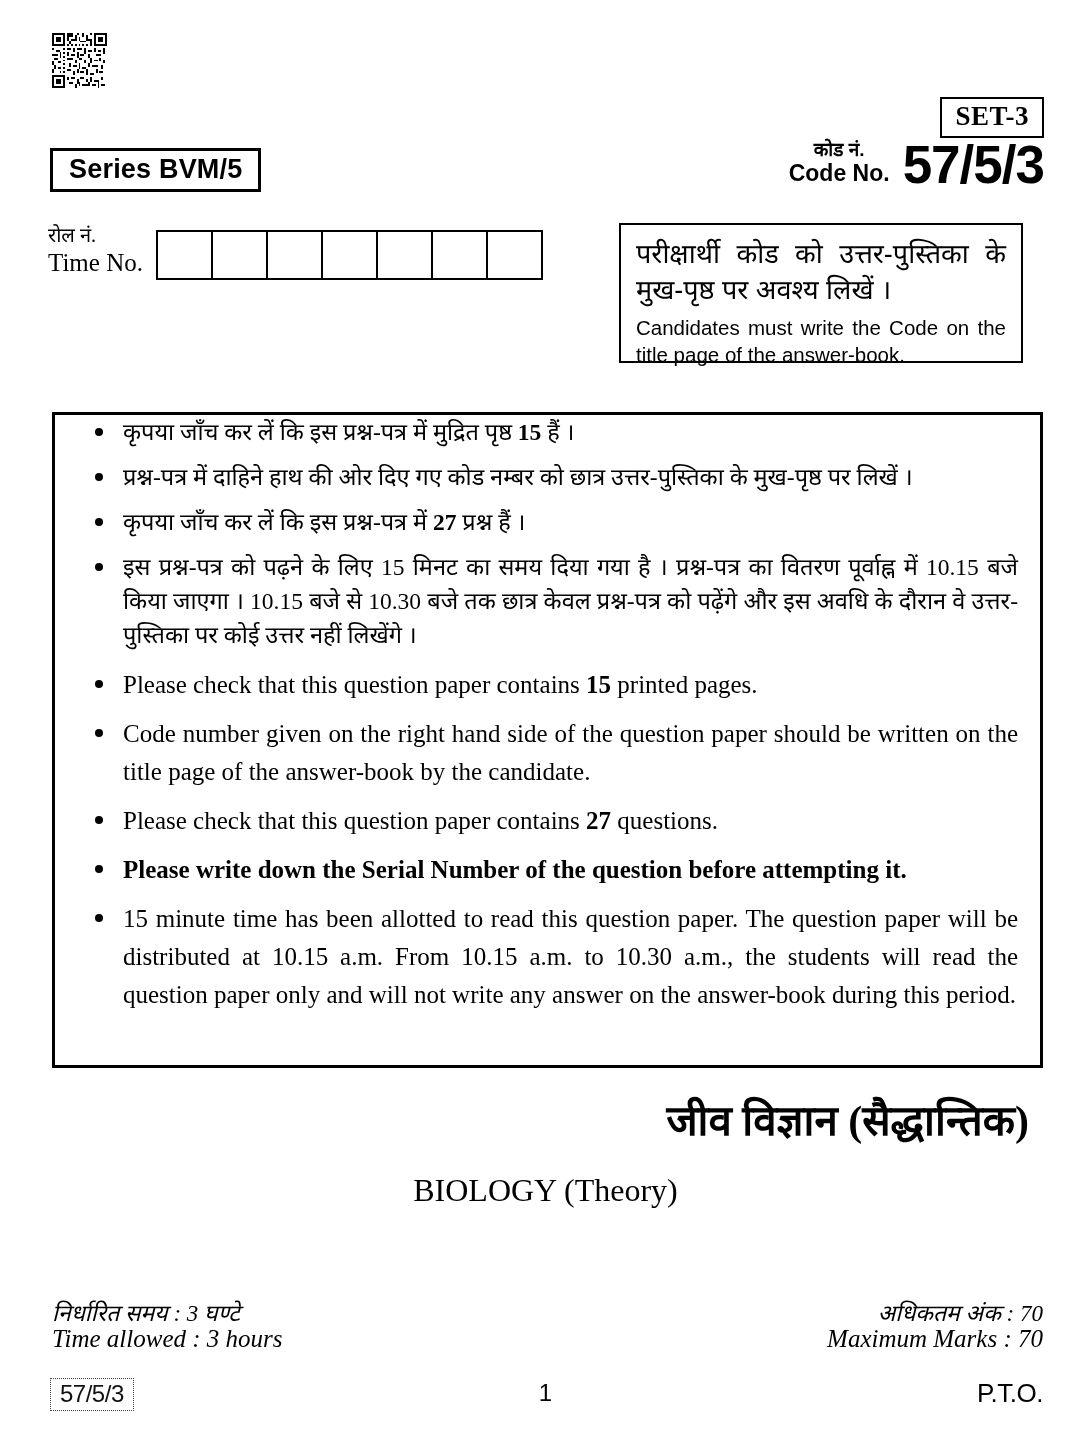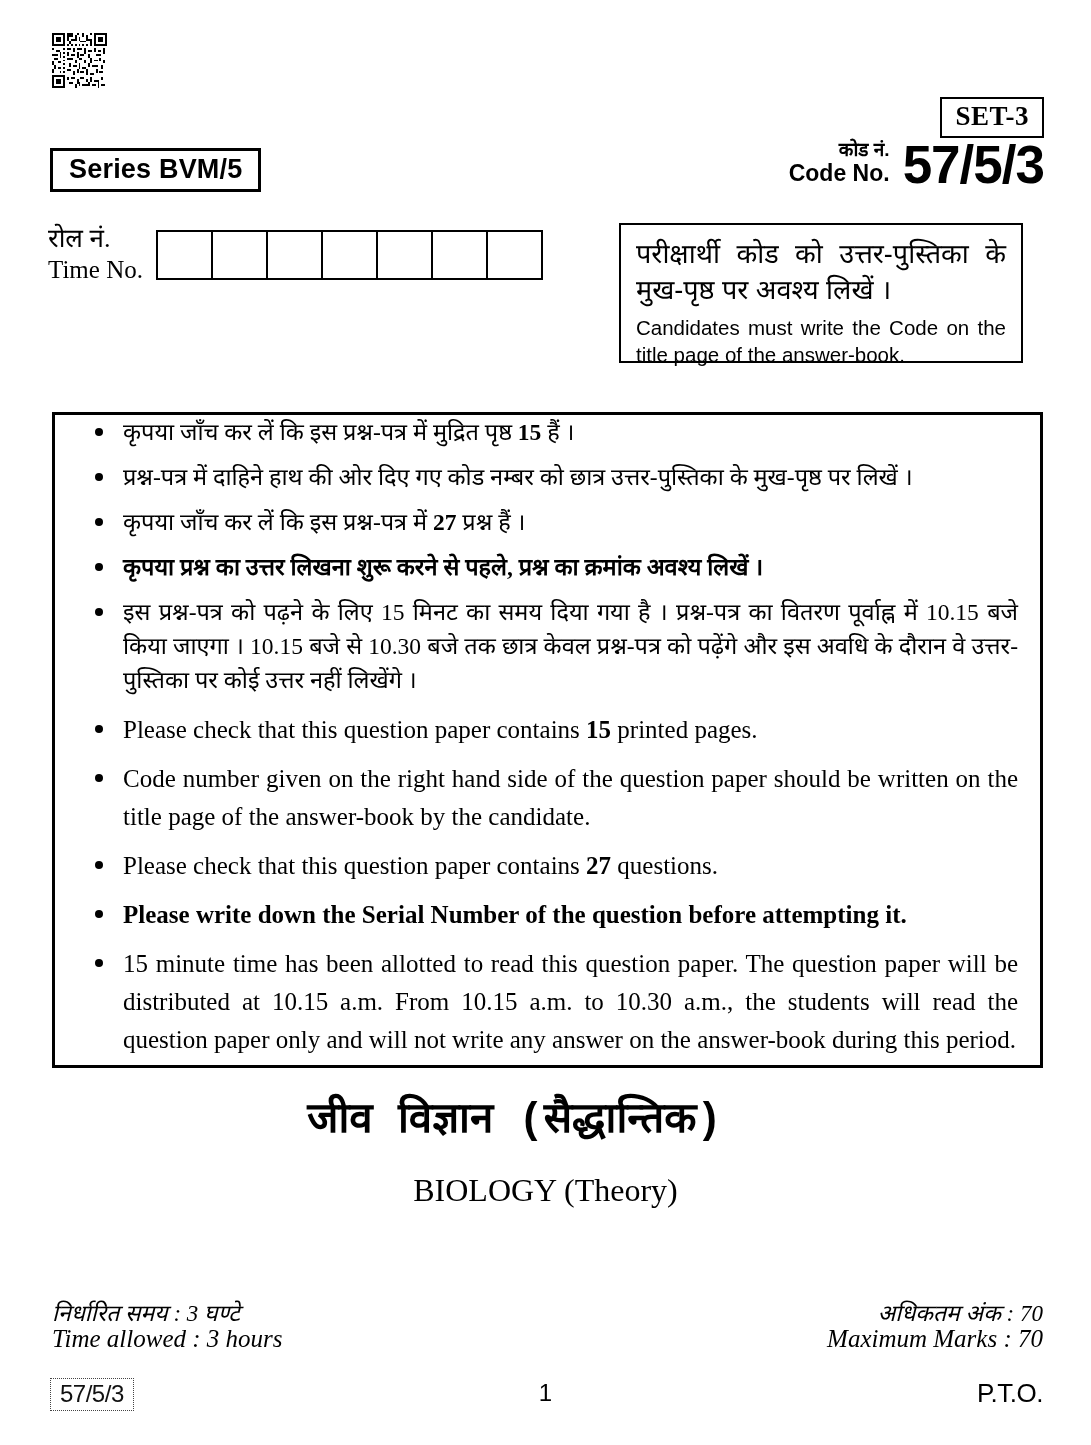--- a/index.html
+++ b/index.html
@@ -61,21 +61,21 @@
     align-items: flex-end;
     justify-content: flex-end;
   }
   #code-labels {
     text-align: right;
     font-family: "Liberation Sans", sans-serif;
     font-weight: bold;
     line-height: 1.08;
     padding-bottom: 4px;
   }
-  #code-label-hi { font-size: 19px; display: block; }
+  #code-label-hi { font-size: 19px; display: block; text-align: center; }
   #code-label-en { font-size: 23px; display: block; }
   #code-value {
     font-family: "Liberation Sans", sans-serif;
     font-weight: bold;
     font-size: 53px;
     line-height: 0.92;
     margin-left: 13px;
     letter-spacing: -1px;
   }
 
@@ -85,21 +85,21 @@
     left: 48px;
     top: 222px;
     display: flex;
     align-items: flex-start;
   }
   #rollno-labels {
     line-height: 1.18;
     padding-top: 2px;
     width: 108px;
   }
-  #rollno-label-hi { font-size: 26px; display: block; }
+  #rollno-label-hi { font-size: 20px; display: block; }
   #rollno-label-en { font-size: 25px; display: block; }
   #rollno-boxes {
     display: flex;
     border: 2.5px solid #000;
     margin-top: 8px;
   }
   .roll-cell {
     width: 53px;
     height: 46px;
     border-right: 2px solid #000;
@@ -171,22 +171,22 @@
   .li-en.bold { font-weight: bold; }
 
   .li-hi b, .li-en b { font-weight: bold; }
 
   
   #title-hi {
     position: absolute;
     top: 1098px;
     left: 0;
     width: 1029px;
-    text-align: center;
-    font-family: Liberation Mono, monospace;
+    text-align: right;
+    font-family: Liberation Serif, serif;
     font-weight: bold;
     font-size: 42px;
     line-height: 1.1;
   }
   #title-en {
     position: absolute;
     top: 1172px;
     left: 0;
     width: 1091px;
     text-align: center;
@@ -391,21 +391,20 @@
 <div id="candidate-note">
   <p id="candidate-note-hi">परीक्षार्थी कोड को उत्तर-पुस्तिका के मुख-पृष्ठ पर अवश्य लिखें ।</p>
   <p id="candidate-note-en">Candidates must write the Code on the title page of the answer-book.</p>
 </div>
 
 <div id="instructions-box">
   <ul class="instr-list">
     <li class="li-hi">कृपया जाँच कर लें कि इस प्रश्न-पत्र में मुद्रित पृष्ठ <b>15</b> हैं ।</li>
     <li class="li-hi">प्रश्न-पत्र में दाहिने हाथ की ओर दिए गए कोड नम्बर को छात्र उत्तर-पुस्तिका के मुख-पृष्ठ पर लिखें ।</li>
     <li class="li-hi">कृपया जाँच कर लें कि इस प्रश्न-पत्र में <b>27</b> प्रश्न हैं ।</li>
-    <li class="li-hi bold">कृपया प्रश्न का उत्तर लिखना शुरू करने से पहले, प्रश्न का क्रमांक अवश्य लिखें ।</li>
     <li class="li-hi para">इस  प्रश्न-पत्र  को पढ़ने के लिए 15 मिनट का समय दिया गया है ।  प्रश्न-पत्र का वितरण पूर्वाह्न में 10.15 बजे किया जाएगा ।   10.15 बजे से 10.30 बजे तक छात्र केवल प्रश्न-पत्र को पढ़ेंगे और इस अवधि के दौरान वे उत्तर-पुस्तिका पर कोई उत्तर नहीं लिखेंगे ।</li>
     <li class="li-en">Please check that this question paper contains <b>15</b> printed pages.</li>
     <li class="li-en">Code number given on the right hand side of the question paper should be written on the title page of the answer-book by the candidate.</li>
     <li class="li-en">Please check that this question paper contains <b>27</b> questions.</li>
     <li class="li-en bold">Please write down the Serial Number of the question before attempting it.</li>
     <li class="li-en">15 minute time has been allotted to read this question paper. The question paper will be distributed at 10.15 a.m. From 10.15 a.m. to 10.30 a.m., the students will read the question paper only and will not write any answer on the answer-book during this period.</li>
   </ul>
 </div>
 
 <div id="title-hi">जीव विज्ञान (सैद्धान्तिक)</div>

